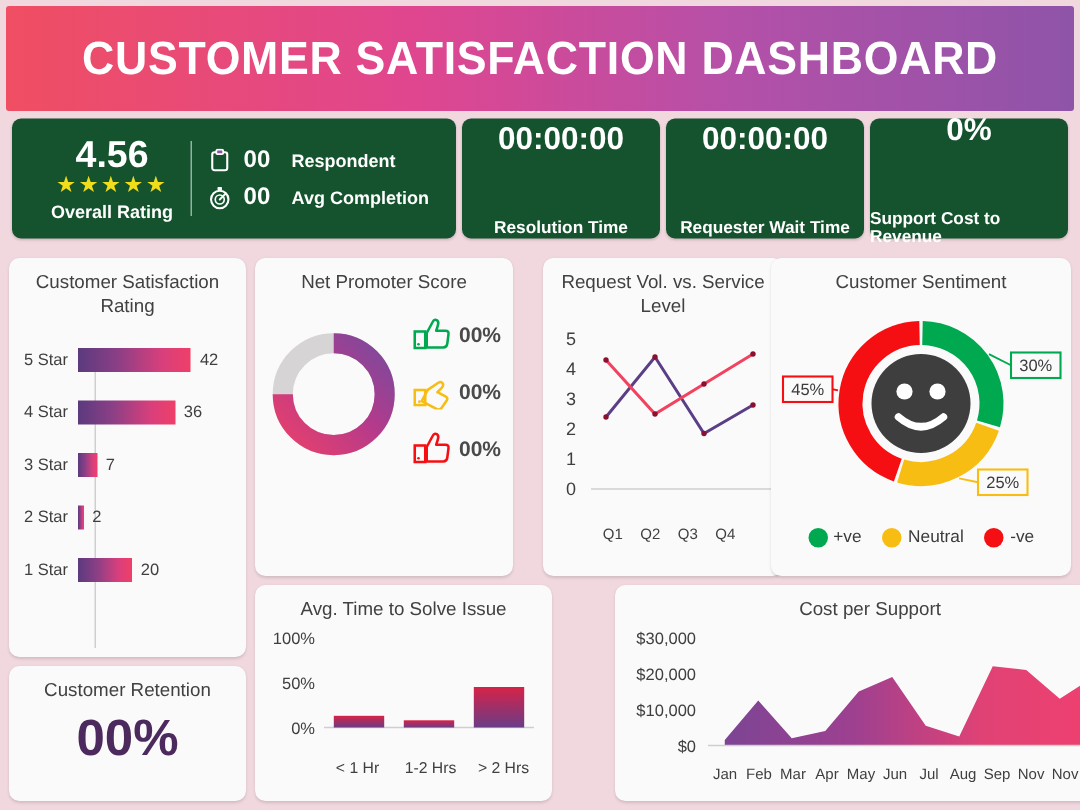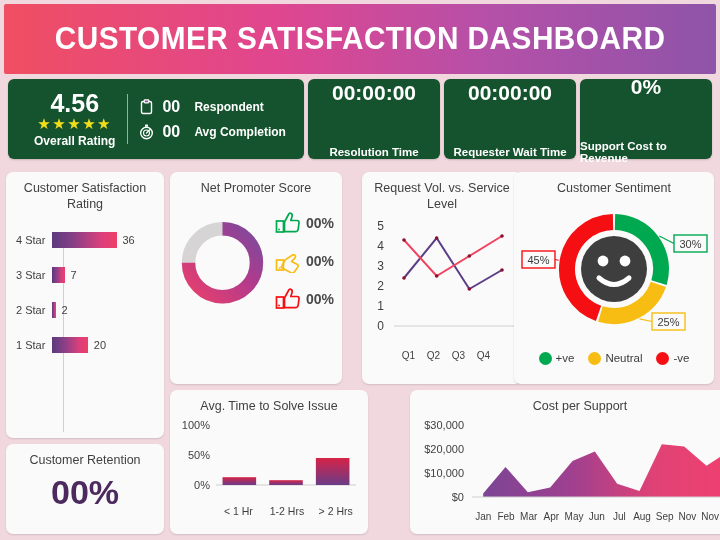--- a/index.html
+++ b/index.html
@@ -175,20 +175,29 @@
     <div class="kpi kpi-2">
       <div class="kpi-big">0%</div>
       <div class="kpi-cap">Support Cost to Revenue</div>
     </div>
   </div>
 
   <div class="card c-rating">
     <div class="card-title">Customer Satisfaction Rating</div>
     <div class="hbar-axis"></div>
     <div class="hbars" id="hbars">
+        <div class="hbar-row">
+          <div class="hbar-lab">5 Star</div>
+          <div class="hbar-track">
+            <div style="display: flex; align-items: center;">
+              <div class="hbar-fill" style="width: 75.25px;"></div>
+              <span class="hbar-val">42</span>
+            </div>
+          </div>
+        </div>
         <div class="hbar-row">
           <div class="hbar-lab">4 Star</div>
           <div class="hbar-track">
             <div style="display: flex; align-items: center;">
               <div class="hbar-fill" style="width: 64.5px;"></div>
               <span class="hbar-val">36</span>
             </div>
           </div>
         </div>
         <div class="hbar-row">

